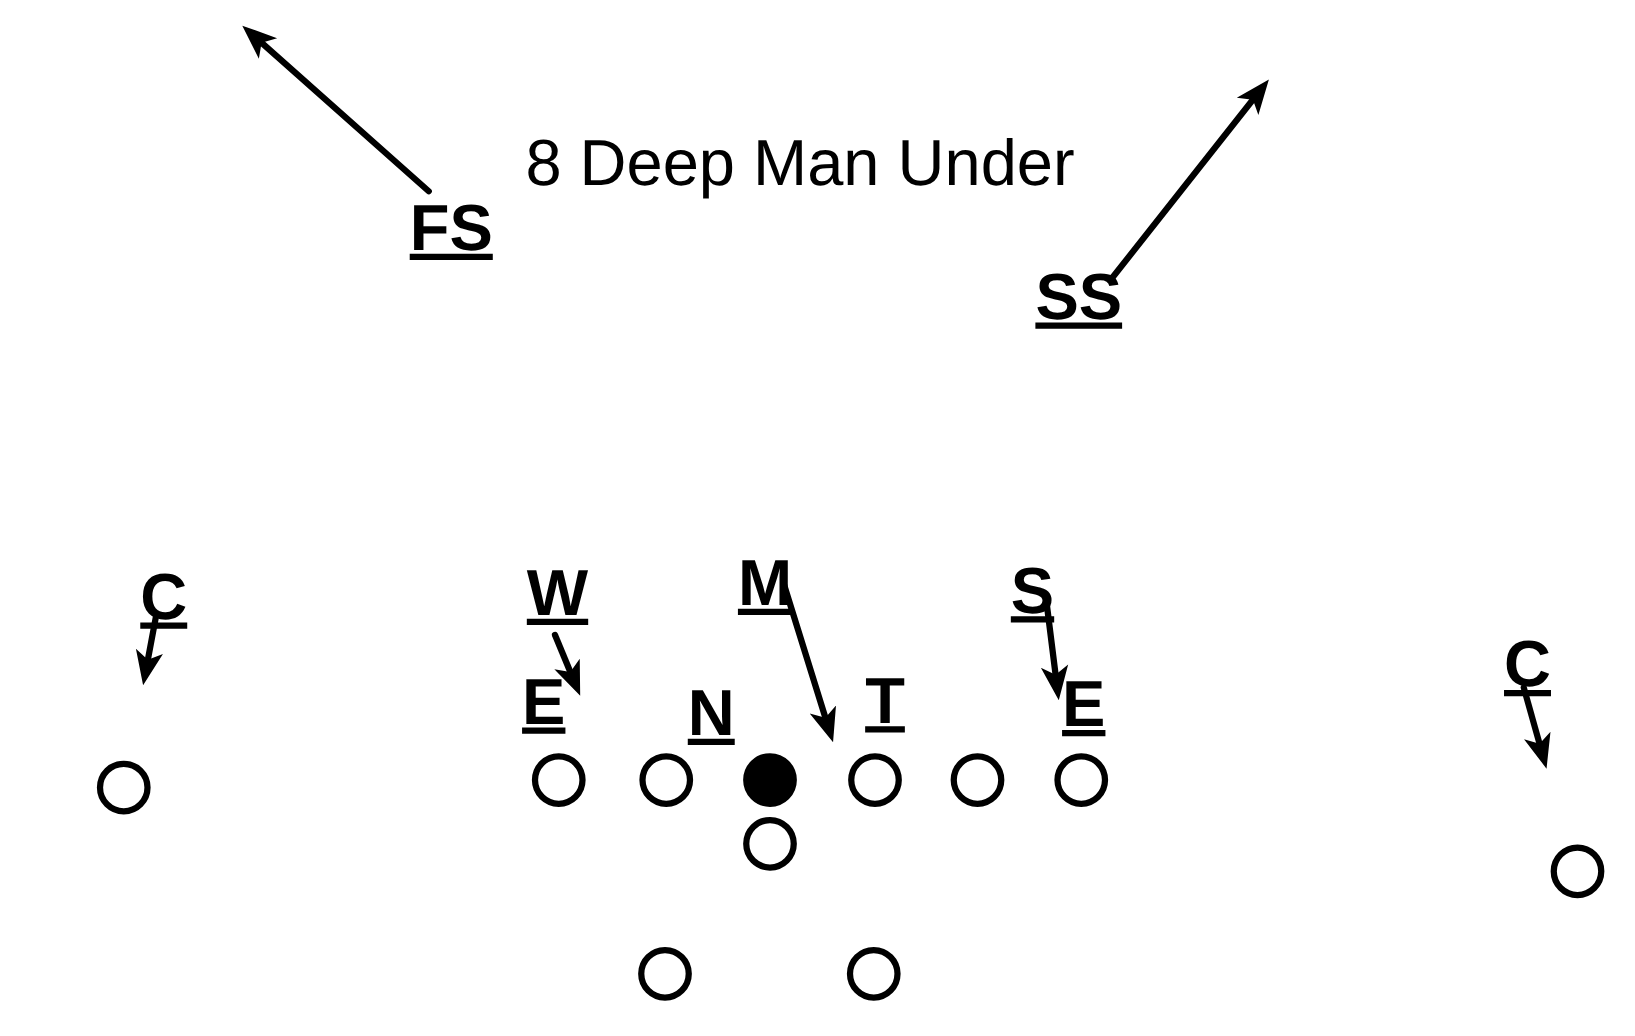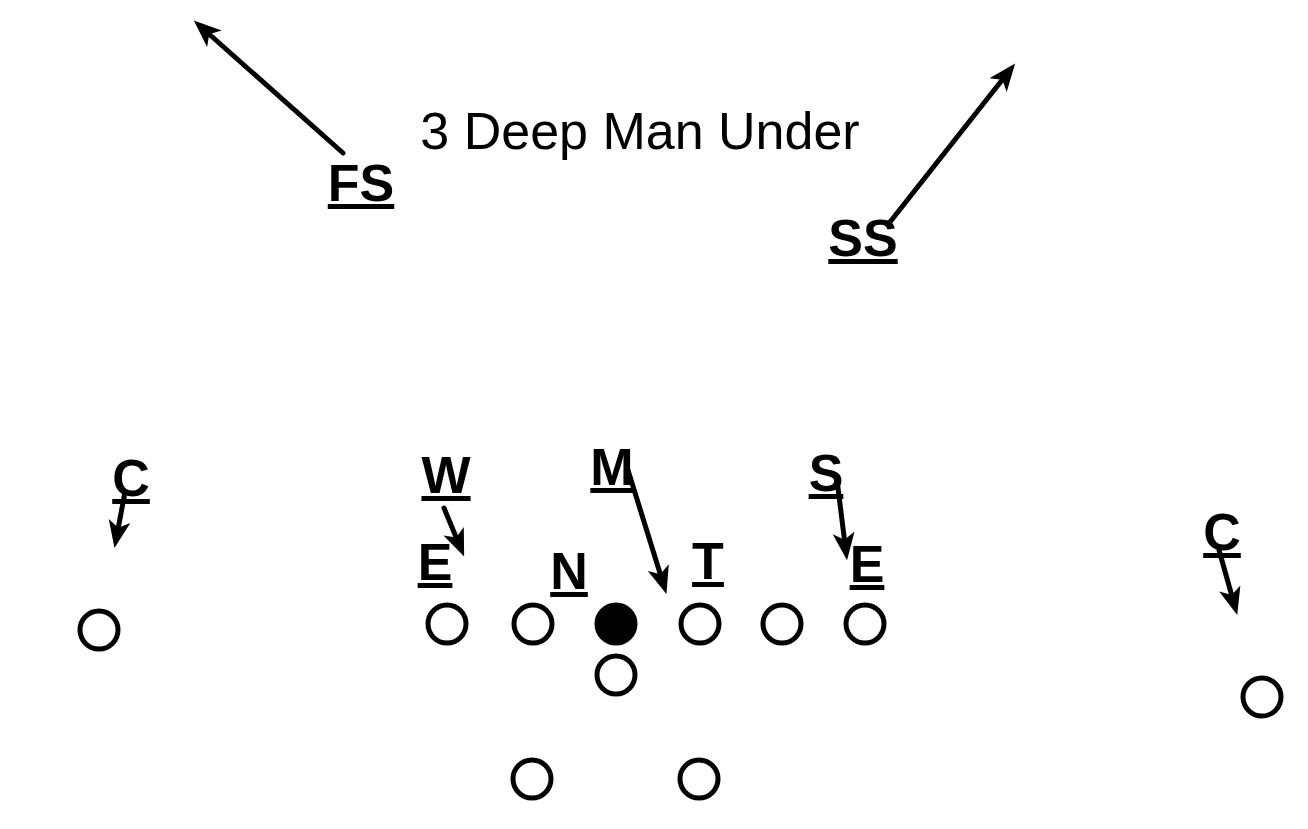--- a/index.html
+++ b/index.html
@@ -69,21 +69,21 @@
       <circle cx="700" cy="624" r="19"></circle>
       <circle cx="782" cy="624" r="19"></circle>
       <circle cx="865" cy="624" r="19"></circle>
       <circle cx="616" cy="675" r="19"></circle>
       <circle cx="532" cy="779" r="19"></circle>
       <circle cx="699" cy="779" r="19"></circle>
       <circle cx="1262" cy="697" r="19"></circle>
     </g>
   </svg>
 
-  <div class="play-title" style="left:640px; top:131px;">3 Deep Man Under</div>
+  <div class="play-title" style="left:640px; top:131px;">8 Deep Man Under</div>
 
   <div class="pos-label" style="left:361px;  top:183px;">FS</div>
   <div class="pos-label" style="left:863px;  top:238px;">SS</div>
   <div class="pos-label" style="left:131px;  top:478px;">C</div>
   <div class="pos-label" style="left:446px;  top:475px;">W</div>
   <div class="pos-label" style="left:435px;  top:562px;">E</div>
   <div class="pos-label" style="left:569px;  top:571px;">N</div>
   <div class="pos-label" style="left:612px;  top:467px;">M</div>
   <div class="pos-label" style="left:708px;  top:561px;">T</div>
   <div class="pos-label" style="left:826px;  top:473px;">S</div>

